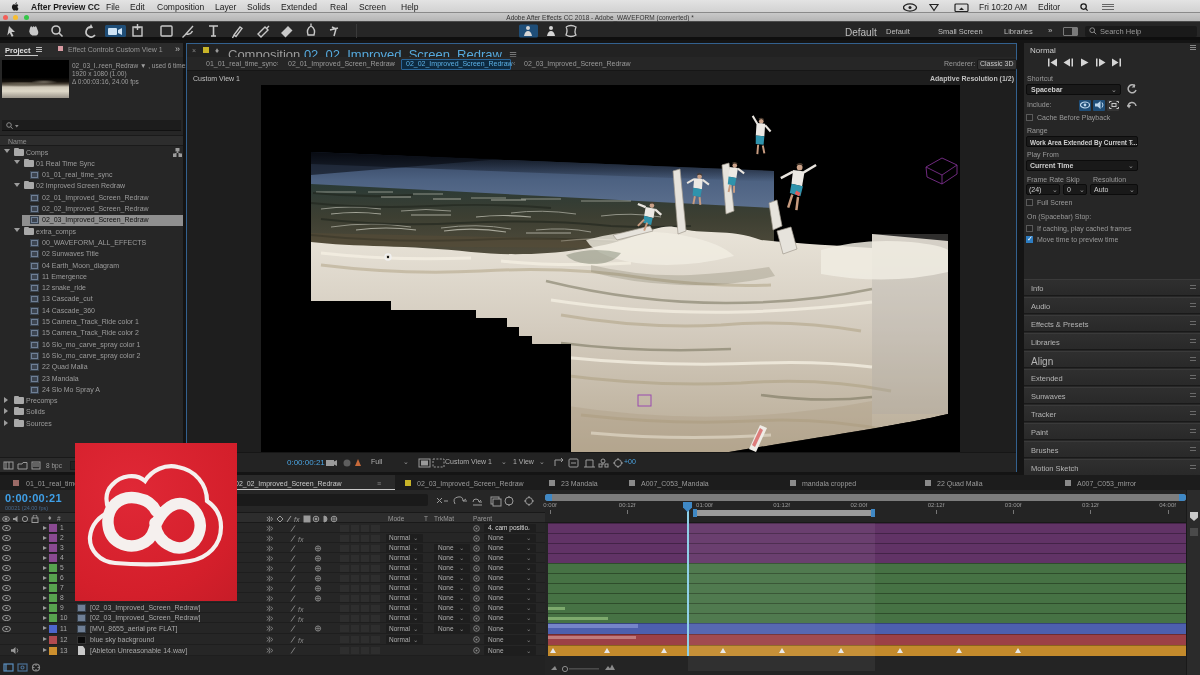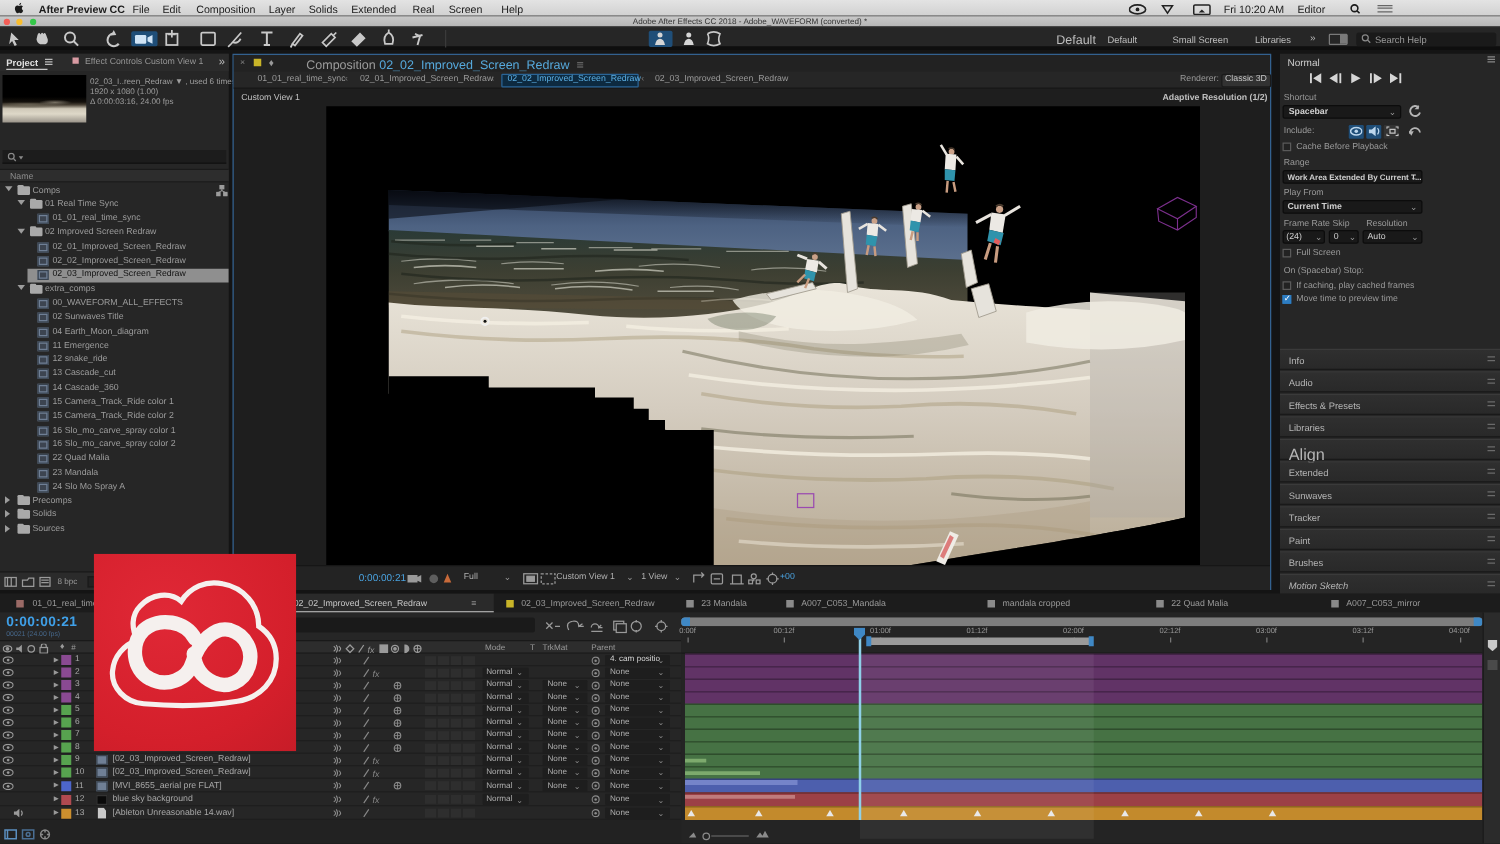--- a/index.html
+++ b/index.html
@@ -245,21 +245,21 @@
       <div class="abs" style="left:70px;top:3px;width:70px;height:9px;background:#222;border:1px solid #1a1a1a;"></div>
     </div>
   </div>
 
   <div class="abs" id="comppanel" style="left:186px;top:43px;width:831px;height:429px;background:#1e1e1e;border:1px solid #33618f;">
 
     <div class="abs" style="left:0;top:0;width:829px;height:13px;background:#222;">
       <div class="abs" style="left:5px;top:3px;font-size:7px;color:#888;">×</div>
       <div class="abs" style="left:16px;top:3px;width:6px;height:6px;background:#c8b428;"></div>
       <div class="abs" style="left:28px;top:2px;font-size:8px;color:#999;">♦</div>
-      <div class="abs" style="left:58px;top:2.5px;font-size:10px;color:#9c9c9c;">Composition <span style="color:#56a9dc;">02_02_Improved_Screen_Redraw</span> &nbsp;<span style="color:#777;">≡</span></div>
+      <div class="abs" style="left:41px;top:2.5px;font-size:13px;color:#9c9c9c;">Composition <span style="color:#56a9dc;">02_02_Improved_Screen_Redraw</span> &nbsp;<span style="color:#777;">≡</span></div>
     </div>
 
     <div class="abs" style="left:0;top:13px;width:829px;height:14px;background:#262626;border-bottom:1px solid #161616;">
       <div class="abs" style="left:19px;top:3px;font-size:7px;color:#9a9a9a;">01_01_real_time_sync</div>
       <div class="abs" style="left:89px;top:3px;font-size:7px;color:#777;">‹</div>
       <div class="abs" style="left:101px;top:3px;font-size:7px;color:#9a9a9a;">02_01_Improved_Screen_Redraw</div>
       <div class="abs" style="left:206px;top:3px;font-size:7px;color:#777;">‹</div>
       <div class="abs" style="left:214px;top:1.5px;width:110px;height:11px;background:#0d2a40;border:1px solid #2a6496;border-radius:1px;"></div>
       <div class="abs" style="left:219px;top:3px;font-size:7px;color:#5cb0e4;">02_02_Improved_Screen_Redraw</div>
       <div class="abs" style="left:326px;top:3px;font-size:7px;color:#777;">‹</div>
@@ -572,21 +572,21 @@
         </div>
         <div class="abs" style="left:0;top:36.0px;width:176px;height:16.5px;background:linear-gradient(#2f2f2f,#292929);border-top:1px solid #3a3a3a;border-bottom:1px solid #191919;">
           <div class="abs" style="left:7px;top:3.5px;font-size:7.5px;color:#b5b5b5;">Effects &amp; Presets</div>
           <div class="abs" style="left:166px;top:5px;width:6px;height:4px;border-top:1px solid #6a6a6a;border-bottom:1px solid #6a6a6a;"></div>
         </div>
         <div class="abs" style="left:0;top:54.0px;width:176px;height:16.5px;background:linear-gradient(#2f2f2f,#292929);border-top:1px solid #3a3a3a;border-bottom:1px solid #191919;">
           <div class="abs" style="left:7px;top:3.5px;font-size:7.5px;color:#b5b5b5;">Libraries</div>
           <div class="abs" style="left:166px;top:5px;width:6px;height:4px;border-top:1px solid #6a6a6a;border-bottom:1px solid #6a6a6a;"></div>
         </div>
         <div class="abs" style="left:0;top:72.0px;width:176px;height:16.5px;background:linear-gradient(#2f2f2f,#292929);border-top:1px solid #3a3a3a;border-bottom:1px solid #191919;">
-          <div class="abs" style="left:7px;top:3.5px;font-size:13px;color:#b5b5b5;">Align</div>
+          <div class="abs" style="left:7px;top:3.5px;font-size:10px;color:#b5b5b5;">Align</div>
           <div class="abs" style="left:166px;top:5px;width:6px;height:4px;border-top:1px solid #6a6a6a;border-bottom:1px solid #6a6a6a;"></div>
         </div>
         <div class="abs" style="left:0;top:90.0px;width:176px;height:16.5px;background:linear-gradient(#2f2f2f,#292929);border-top:1px solid #3a3a3a;border-bottom:1px solid #191919;">
           <div class="abs" style="left:7px;top:3.5px;font-size:7.5px;color:#b5b5b5;">Extended</div>
           <div class="abs" style="left:166px;top:5px;width:6px;height:4px;border-top:1px solid #6a6a6a;border-bottom:1px solid #6a6a6a;"></div>
         </div>
         <div class="abs" style="left:0;top:108.0px;width:176px;height:16.5px;background:linear-gradient(#2f2f2f,#292929);border-top:1px solid #3a3a3a;border-bottom:1px solid #191919;">
           <div class="abs" style="left:7px;top:3.5px;font-size:7.5px;color:#b5b5b5;">Sunwaves</div>
           <div class="abs" style="left:166px;top:5px;width:6px;height:4px;border-top:1px solid #6a6a6a;border-bottom:1px solid #6a6a6a;"></div>
         </div>
@@ -596,21 +596,21 @@
         </div>
         <div class="abs" style="left:0;top:144.0px;width:176px;height:16.5px;background:linear-gradient(#2f2f2f,#292929);border-top:1px solid #3a3a3a;border-bottom:1px solid #191919;">
           <div class="abs" style="left:7px;top:3.5px;font-size:7.5px;color:#b5b5b5;">Paint</div>
           <div class="abs" style="left:166px;top:5px;width:6px;height:4px;border-top:1px solid #6a6a6a;border-bottom:1px solid #6a6a6a;"></div>
         </div>
         <div class="abs" style="left:0;top:162.0px;width:176px;height:16.5px;background:linear-gradient(#2f2f2f,#292929);border-top:1px solid #3a3a3a;border-bottom:1px solid #191919;">
           <div class="abs" style="left:7px;top:3.5px;font-size:7.5px;color:#b5b5b5;">Brushes</div>
           <div class="abs" style="left:166px;top:5px;width:6px;height:4px;border-top:1px solid #6a6a6a;border-bottom:1px solid #6a6a6a;"></div>
         </div>
         <div class="abs" style="left:0;top:180.0px;width:176px;height:16.5px;background:linear-gradient(#2f2f2f,#292929);border-top:1px solid #3a3a3a;border-bottom:1px solid #191919;">
-          <div class="abs" style="left:7px;top:3.5px;font-size:7.5px;color:#b5b5b5;font-style:italic;">Motion Sketch</div>
+          <div class="abs" style="left:7px;top:3.5px;font-size:7.5px;color:#b5b5b5;">Motion Sketch</div>
           <div class="abs" style="left:166px;top:5px;width:6px;height:4px;border-top:1px solid #6a6a6a;border-bottom:1px solid #6a6a6a;"></div>
         </div>
       </div>
   </div>
 
   <div class="abs" id="timeline" style="left:0;top:475px;width:1200px;height:200px;background:#232323;">
 
     <div class="abs" style="left:0;top:0;width:1200px;height:15px;background:#1c1c1c;">
       <div class="abs" style="left:13px;top:5px;width:6px;height:6px;background:#9a6a66;"></div>
       <div class="abs" style="left:26px;top:4.5px;font-size:7px;color:#9a9a9a;">01_01_real_time_sync</div>

